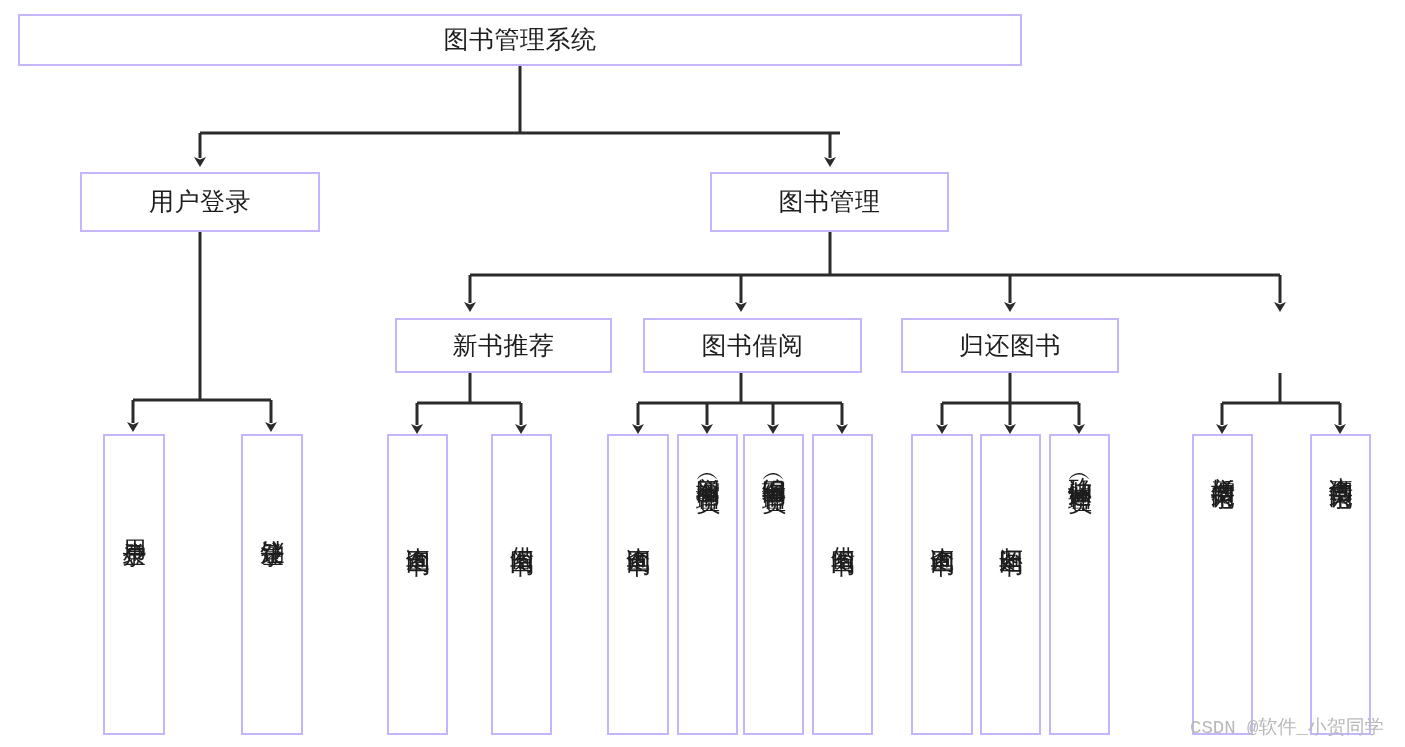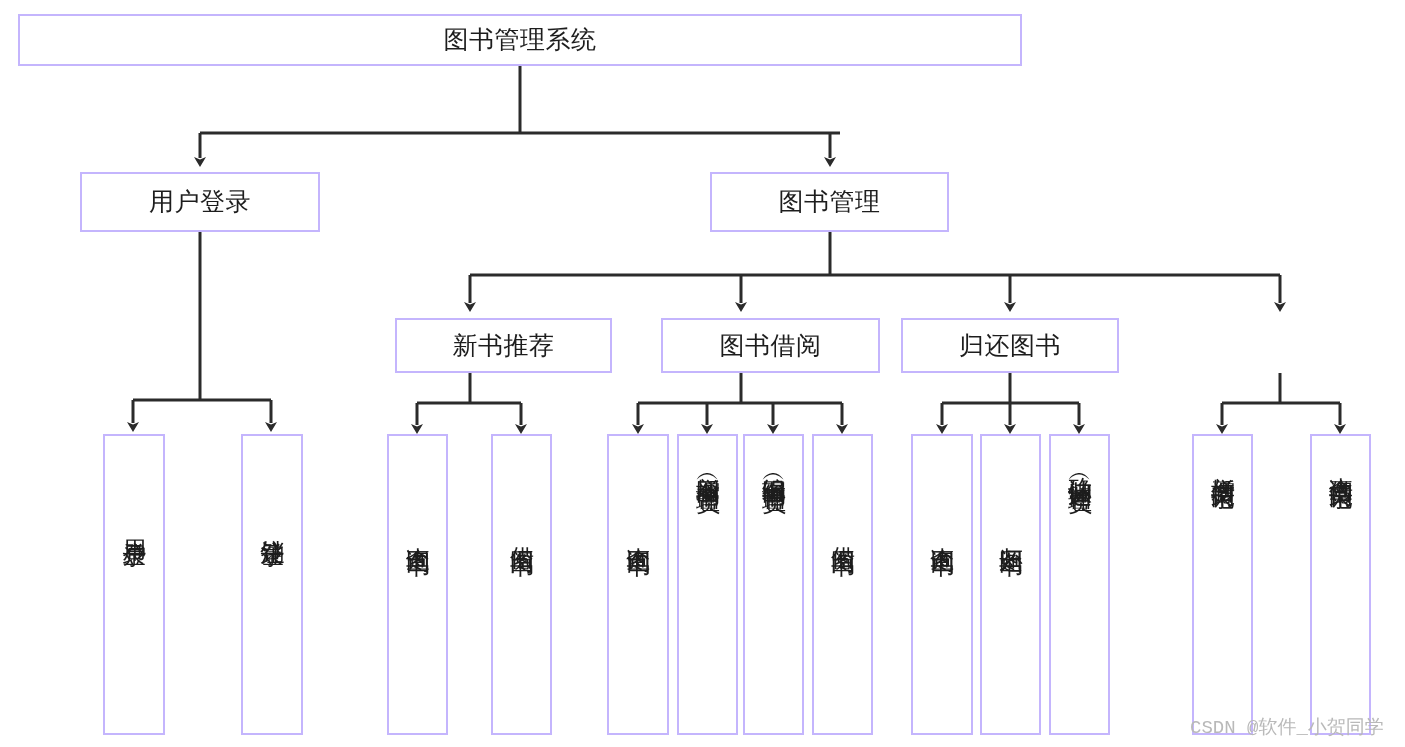--- a/index.html
+++ b/index.html
@@ -148,21 +148,21 @@
   <div class="node horiz" style="left:80px; top:172px; width:240px; height:60px;">
     <span class="node-label">用户登录</span>
   </div>
   <div class="node horiz" style="left:710px; top:172px; width:239px; height:60px;">
     <span class="node-label">图书管理</span>
   </div>
 
   <div class="node horiz" style="left:362px; top:318px; width:217px; height:55px;margin-left:33px;">
     <span class="node-label">新书推荐</span>
   </div>
-  <div class="node horiz" style="left:661px; top:318px; width:219px; height:55px;">
+  <div class="node horiz" style="left:643px; top:318px; width:219px; height:55px;">
     <span class="node-label">图书借阅</span>
   </div>
   <div class="node horiz" style="left:901px; top:318px; width:218px; height:55px;">
     <span class="node-label">归还图书</span>
   </div>
 
   <div class="node leaf mid" style="left:103px; top:434px; width:62px; height:301px;">
     <span class="node-label">用户登录</span>
   </div>
   <div class="node leaf mid" style="left:241px; top:434px; width:62px; height:301px;">

